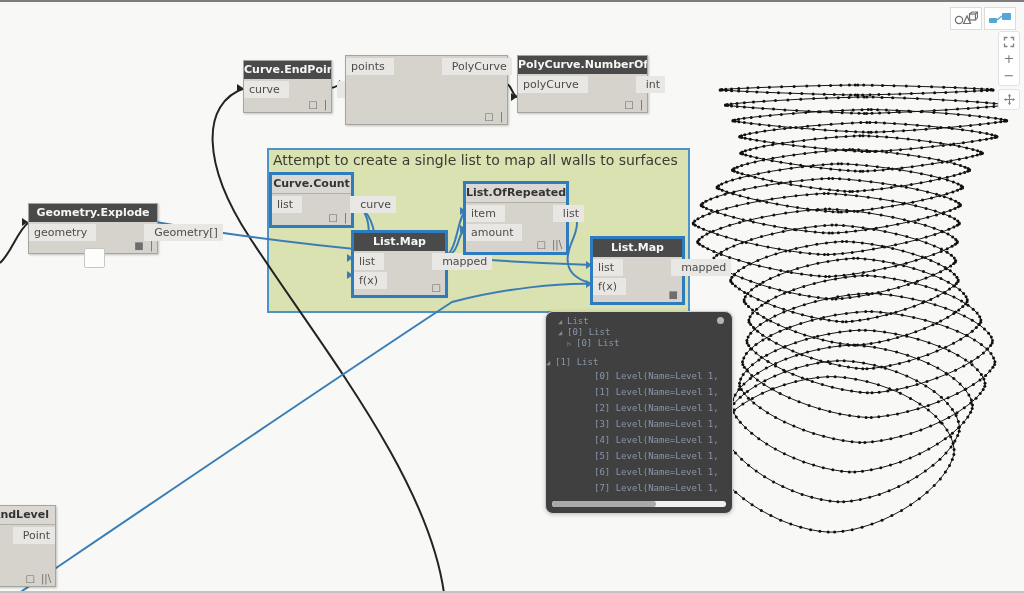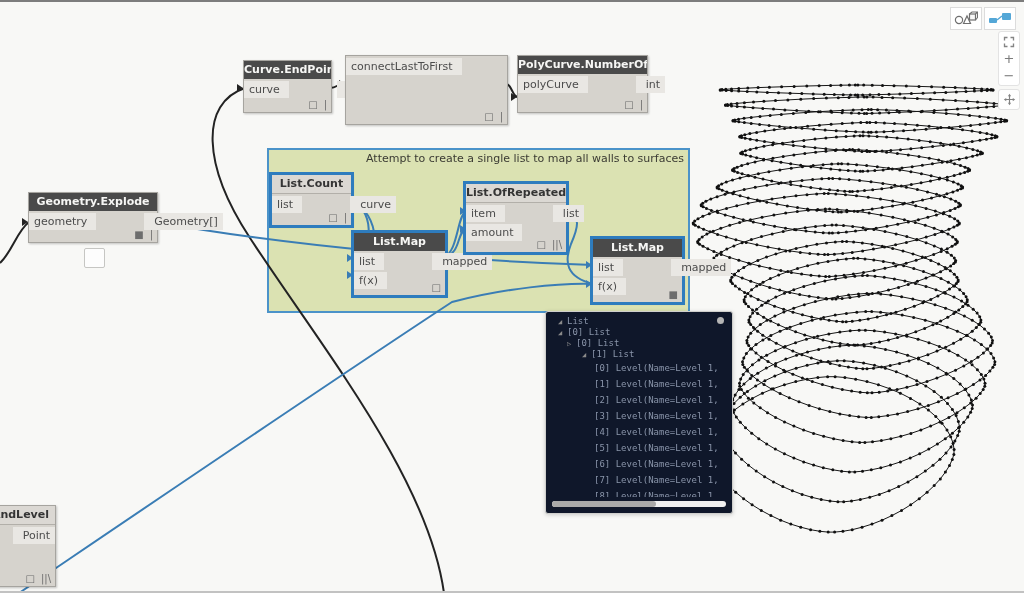--- a/index.html
+++ b/index.html
@@ -5,21 +5,21 @@
   html,body{margin:0;padding:0;background:#e8e8e8;}
   #stage{position:relative;width:1024px;height:593px;background:#f8f8f6;overflow:hidden;
          font-family:"DejaVu Sans","Liberation Sans",sans-serif;}
   #topline{position:absolute;left:0;top:0;width:1024px;height:2px;background:#7d7d7d;}
   #botline{position:absolute;left:0;top:591px;width:1024px;height:2px;background:#c2c2c2;}
 
   svg.layer{position:absolute;left:0;top:0;pointer-events:none;}
 
   
   .group{position:absolute;background:#dbe2b2;border:2px solid #4b93c9;box-sizing:border-box;}
-  .group-title{display:block;padding:2px 4px 0 4px;font-size:11px;color:#3b3b33;text-align:right;}
+  .group-title{display:block;padding:2px 4px 0 4px;font-size:14px;color:#3b3b33;}
 
   
   .node{position:absolute;background:#d6d3cd;border:1px solid #a6a49f;box-sizing:border-box;
         box-shadow:1px 1px 2px rgba(0,0,0,.22);}
   .node.selected{border:1px solid #2e7cbe;box-shadow:0 0 0 2px #2e7cbe,1px 1px 2px rgba(0,0,0,.22);}
   .nhead{height:18px;line-height:18px;text-align:center;font-size:11px;font-weight:bold;
          white-space:nowrap;overflow:hidden;}
   .dark  .nhead{background:#4a4a4a;color:#f6f6f4;}
   .light .nhead{background:#dbd8d3;color:#343434;border-bottom:1px solid #b2afa9;}
   .nrow{display:flex;justify-content:space-between;margin-top:2px;height:17px;gap:48px;}
@@ -28,21 +28,21 @@
   .pout{margin-left:auto;padding:0 5px 0 10px;text-align:right;}
   .nfoot{position:absolute;right:4px;bottom:2px;font-size:10px;color:#6d6d6d;
          display:flex;gap:6px;align-items:center;font-family:"DejaVu Sans",sans-serif;}
   .nfoot span{line-height:10px;}
   .rightalign .nhead{text-align:right;padding-right:6px;}
 
   
   .stub{position:absolute;background:#fdfdfd;border:1px solid #c6c6c3;border-radius:2px;}
 
   
-  .bubble{position:absolute;background:#0f172a;border:1px solid #cfcfcc;border-radius:3px;
+  .bubble{position:absolute;background:#404040;border:1px solid #cfcfcc;border-radius:8px;
           box-shadow:0 1px 4px rgba(0,0,0,.18);box-sizing:border-box;}
   .bubble-list{position:absolute;left:0;top:4px;right:8px;bottom:16px;overflow:hidden;
                font-family:"DejaVu Sans Mono","Liberation Mono",monospace;font-size:9px;color:#8a95aa;}
   .trow{white-space:nowrap;height:11px;line-height:11px;}
   .trow.item{height:16px;line-height:16px;}
   .tarrow{display:inline-block;width:9px;color:#8a8a8a;font-size:7px;}
   .hscroll{position:absolute;left:6px;right:6px;bottom:6px;height:6px;background:#f0f0f0;border-radius:3px;}
   .hthumb{position:absolute;left:0;top:0;height:6px;width:60%;background:#a9a9a9;border-radius:3px;}
   .pin-icon{position:absolute;width:7px;height:7px;border-radius:50%;background:#b5b5b5;}
 
@@ -1446,55 +1446,56 @@
       <span class="pout">Point</span>
     </div>
     <div class="nfoot">
         <span>□</span>
         <span>|</span>
       </div>
   </div>
 
   <div class="node dark" style="left:345px;top:55px;width:163px;height:70px;">
     <div class="nrow">
-      <span class="pin">connectLastToFirst</span>
+      <span class="pin">points</span>
+      <span class="pout">PolyCurve</span>
     </div>
     <div class="nfoot">
         <span>□</span>
         <span>|</span>
       </div>
   </div>
 
   <div class="node dark" style="left:517px;top:55px;width:131px;height:58px;">
     <div class="nhead">PolyCurve.NumberOfCurves</div>
     <div class="nrow">
       <span class="pin">polyCurve</span>
       <span class="pout">int</span>
     </div>
     <div class="nfoot">
         <span>□</span>
         <span>|</span>
       </div>
   </div>
 
-  <div class="node dark" style="left:28px;top:192px;width:130px;height:51px;">
+  <div class="node dark" style="left:28px;top:203px;width:130px;height:51px;">
     <div class="nhead">Geometry.Explode</div>
     <div class="nrow">
       <span class="pin">geometry</span>
       <span class="pout">Geometry[]</span>
     </div>
     <div class="nfoot">
         <span>■</span>
         <span>|</span>
       </div>
   </div>
   <div class="stub" style="left:84px;top:248px;width:19px;height:18px;"></div>
 
   <div class="node light selected" style="left:271px;top:174px;width:81px;height:52px;">
-    <div class="nhead">List.Count</div>
+    <div class="nhead">Curve.Count</div>
     <div class="nrow">
       <span class="pin">list</span>
       <span class="pout">curve</span>
     </div>
     <div class="nfoot">
         <span>□</span>
         <span>|</span>
       </div>
   </div>
 
@@ -1550,21 +1551,21 @@
         <span>□</span>
         <span>||\</span>
       </div>
   </div>
 
   <div class="bubble" style="left:545px;top:311px;width:188px;height:203px;">
     <div class="bubble-list" id="bubble-list">
         <div class="trow" style="padding-left: 12px;"><span class="tarrow">◢</span><span>List</span></div>
         <div class="trow" style="padding-left: 12px;"><span class="tarrow">◢</span><span>[0] List</span></div>
         <div class="trow" style="padding-left: 21px;"><span class="tarrow">▷</span><span>[0] List</span></div>
-        <div class="trow" style="padding-left: 36px;"><span class="tarrow">◢</span><span>[1] List</span></div>
+        <div class="trow" style=" margin-top: 8px;"><span class="tarrow">◢</span><span>[1] List</span></div>
         <div class="trow item" style="padding-left: 48px;"><span>[0] Level(Name=Level 1, El</span></div>
         <div class="trow item" style="padding-left: 48px;"><span>[1] Level(Name=Level 1, El</span></div>
         <div class="trow item" style="padding-left: 48px;"><span>[2] Level(Name=Level 1, El</span></div>
         <div class="trow item" style="padding-left: 48px;"><span>[3] Level(Name=Level 1, El</span></div>
         <div class="trow item" style="padding-left: 48px;"><span>[4] Level(Name=Level 1, El</span></div>
         <div class="trow item" style="padding-left: 48px;"><span>[5] Level(Name=Level 1, El</span></div>
         <div class="trow item" style="padding-left: 48px;"><span>[6] Level(Name=Level 1, El</span></div>
         <div class="trow item" style="padding-left: 48px;"><span>[7] Level(Name=Level 1, El</span></div>
         <div class="trow item" style="padding-left: 48px;"><span>[8] Level(Name=Level 1, El</span></div>
       </div>

